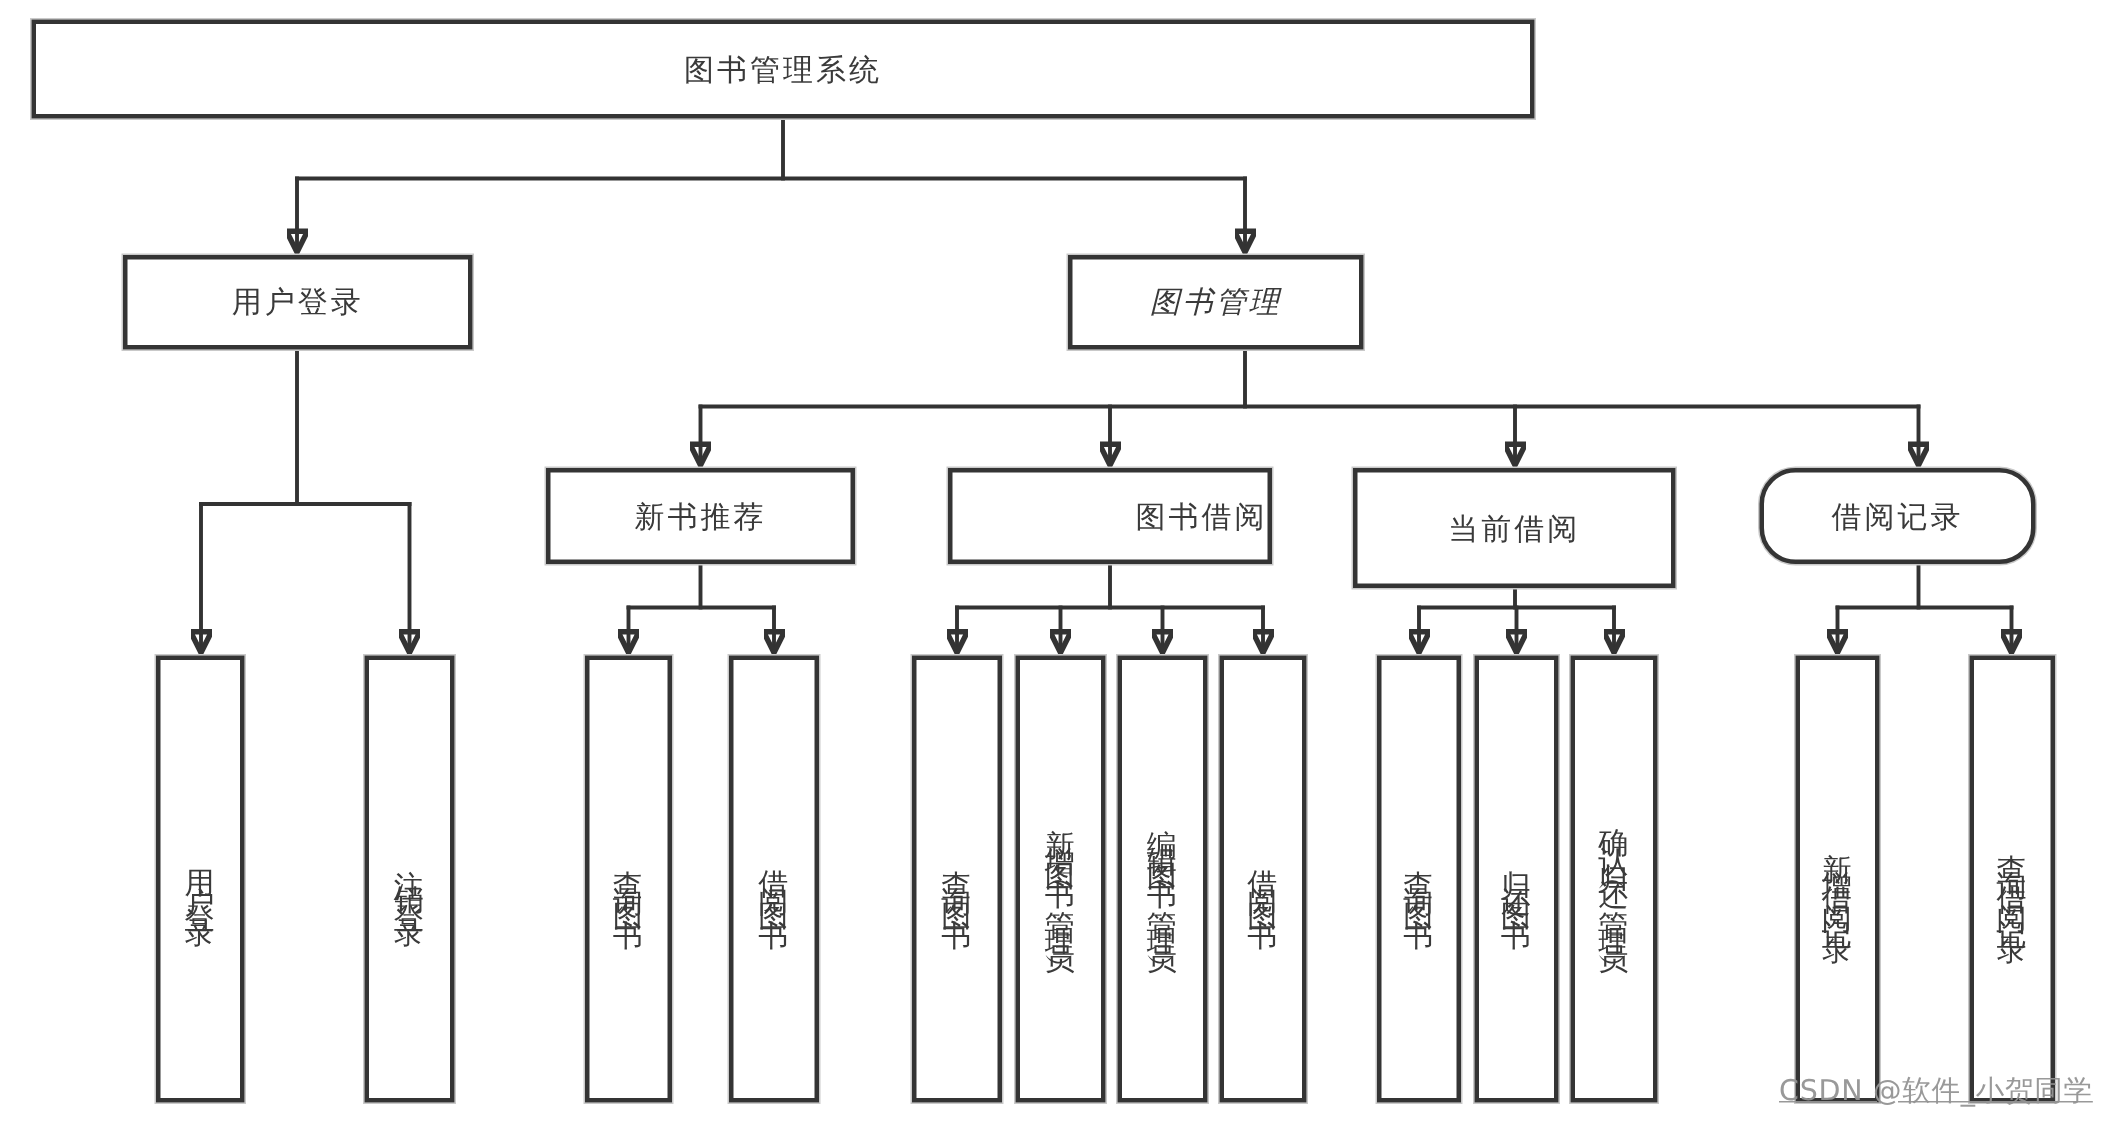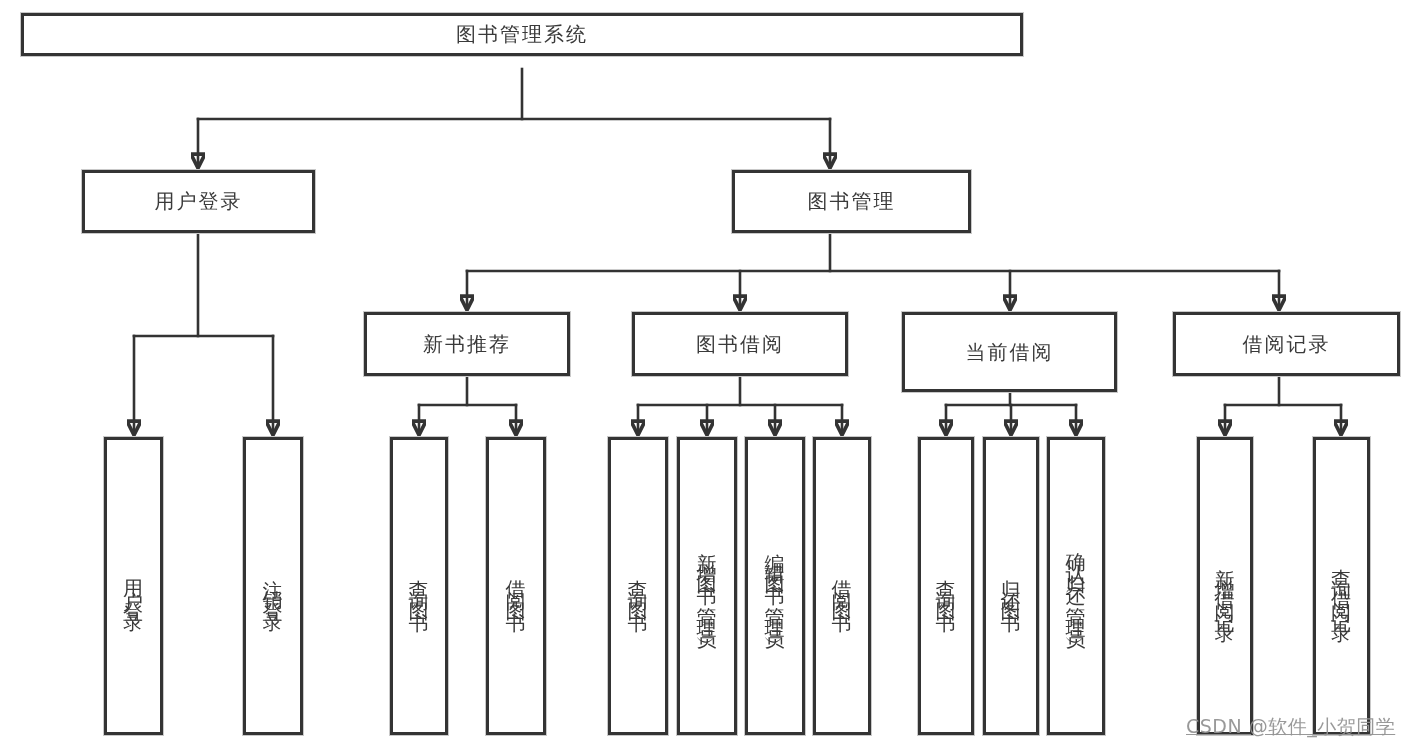--- a/index.html
+++ b/index.html
@@ -117,41 +117,41 @@
     </g>
 
     <g>
       <path d="M1279,376 V405"></path>
       <path d="M1225,405 H1341"></path>
       <path d="M1225,405 V433" marker-end="url(#arrow)"></path>
       <path d="M1341,405 V433" marker-end="url(#arrow)"></path>
     </g>
   </svg>
 
-  <div class="box hbox" style="left:21px; top:13px; width:1002px; height:43px;">
+  <div class="box hbox" style="left:21px; top:13px; width:1002px; height:66px;">
     <span>图书管理系统</span>
   </div>
 
   <div class="box hbox" style="left:82px; top:170px; width:233px; height:63px;">
     <span>用户登录</span>
   </div>
-  <div class="box hbox" style="left:732px; top:170px; width:239px; height:63px;">
+  <div class="box hbox" style="left:712px; top:170px; width:197px; height:63px;font-style:italic;">
     <span>图书管理</span>
   </div>
 
   <div class="box hbox" style="left:364px; top:312px; width:206px; height:64px;">
     <span>新书推荐</span>
   </div>
-  <div class="box hbox" style="left:632px; top:312px; width:216px; height:64px;">
+  <div class="box hbox" style="left:632px; top:312px; width:216px; height:64px;justify-content:flex-end;">
     <span>图书借阅</span>
   </div>
   <div class="box hbox" style="left:902px; top:312px; width:215px; height:80px;">
     <span>当前借阅</span>
   </div>
-  <div class="box hbox" style="left:1173px; top:312px; width:227px; height:64px;">
+  <div class="box hbox" style="left:1173px; top:312px; width:184px; height:64px;border-radius:24px;">
     <span>借阅记录</span>
   </div>
 
   <div class="box vbox" style="left:104px; top:437px; width:59px; height:298px;">
     <span class="vlabel">用户登录</span>
   </div>
   <div class="box vbox" style="left:243px; top:437px; width:60px; height:298px;">
     <span class="vlabel">注销登录</span>
   </div>
 

